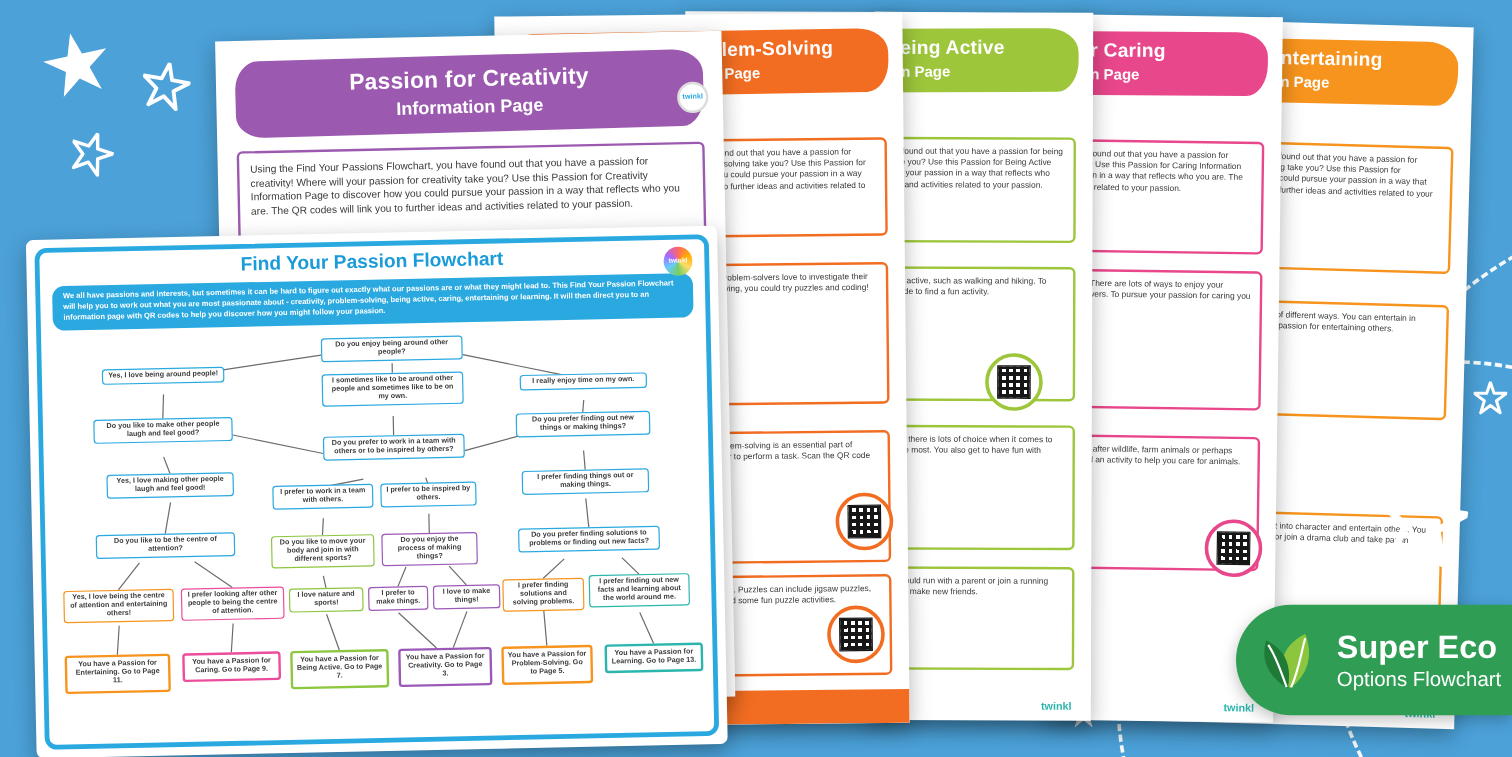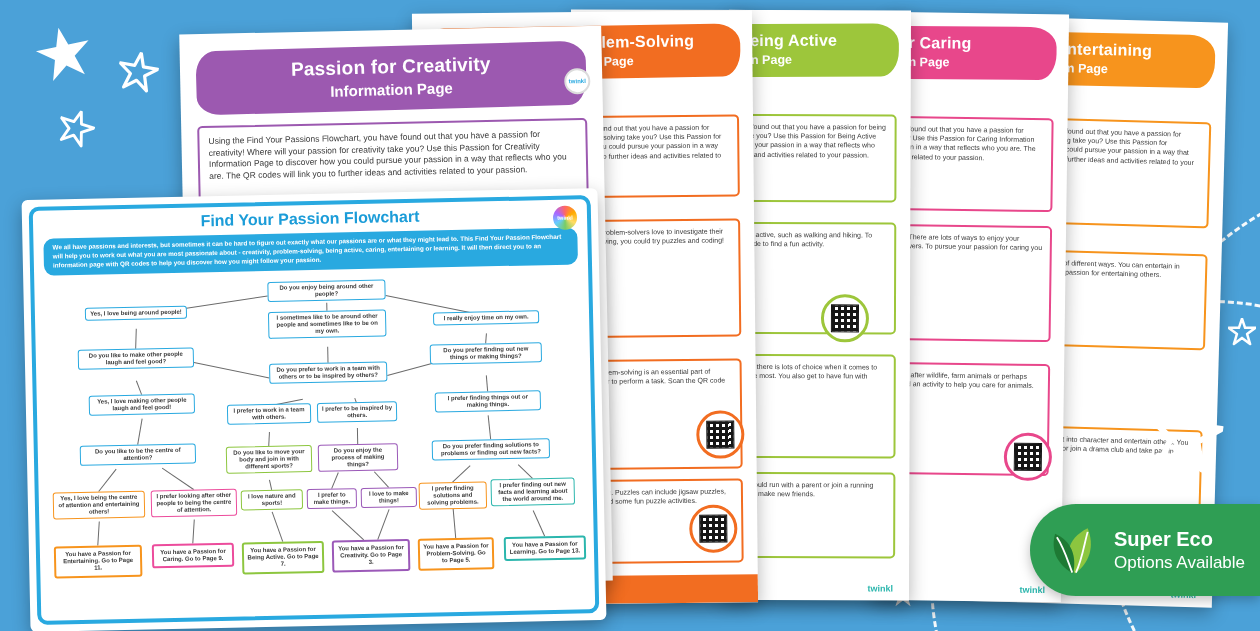--- a/index.html
+++ b/index.html
@@ -50,21 +50,21 @@
         font-size:6px;line-height:1.18;font-weight:bold;color:#3b3b3b;text-align:center;z-index:2;overflow:hidden;}
   .obox{position:absolute;border:2px solid;border-radius:3px;background:#fff;padding:3px 3px;
         font-size:6px;line-height:1.2;font-weight:bold;color:#3b3b3b;text-align:center;z-index:2;}
   .c-blue{border-color:#29A9E0;} .c-green{border-color:#8DC63F;} .c-orange{border-color:#F7941D;}
   .c-pink{border-color:#EC4C9C;} .c-purple{border-color:#9B59B8;} .c-teal{border-color:#2BB6AD;}
 
   
   .eco-badge{position:absolute;right:0;top:504px;width:230px;height:92px;background:#2f9e54;
              border-radius:48px 0 0 48px;display:flex;align-items:center;gap:10px;padding-left:16px;
              box-shadow:0 4px 12px rgba(0,0,0,.25);z-index:9;}
-  .eco-text .e1{font-size:20px;font-weight:bold;color:#fff;}
+  .eco-text .e1{font-size:27px;font-weight:bold;color:#fff;}
   .eco-text .e2{font-size:17px;color:#fff;margin-top:2px;}
 </style>
 </head>
 <body>
 
 <div class="scene">
 
   <svg class="deco" style="left:36px;top:26px;width:56px;height:56px;transform:rotate(-12deg)" viewBox="0 0 100 100">
       <polygon points="50,2 61,35 98,35 68,57 79,93 50,71 21,93 32,57 2,35 39,35" fill="#fff"></polygon>
     </svg>
@@ -236,17 +236,17 @@
 
   <div class="eco-badge">
     <svg width="58" height="58" viewBox="0 0 64 64">
       <path d="M32 58 C20 40 22 20 46 8 C54 28 48 46 32 58 Z" fill="#8CC63F"></path>
       <path d="M33 57 C40 42 42 26 46 12" stroke="#fff" stroke-width="2" fill="none"></path>
       <path d="M30 58 C34 38 28 22 10 14 C4 36 16 50 30 58 Z" fill="#1E7A34"></path>
       <path d="M29 57 C24 44 20 30 12 18" stroke="#fff" stroke-width="2" fill="none"></path>
     </svg>
     <div class="eco-text">
       <div class="e1">Super Eco</div>
-      <div class="e2">Options Available</div>
+      <div class="e2">Options Flowchart</div>
     </div>
   </div>
 
 </div>
 
 </body></html>

